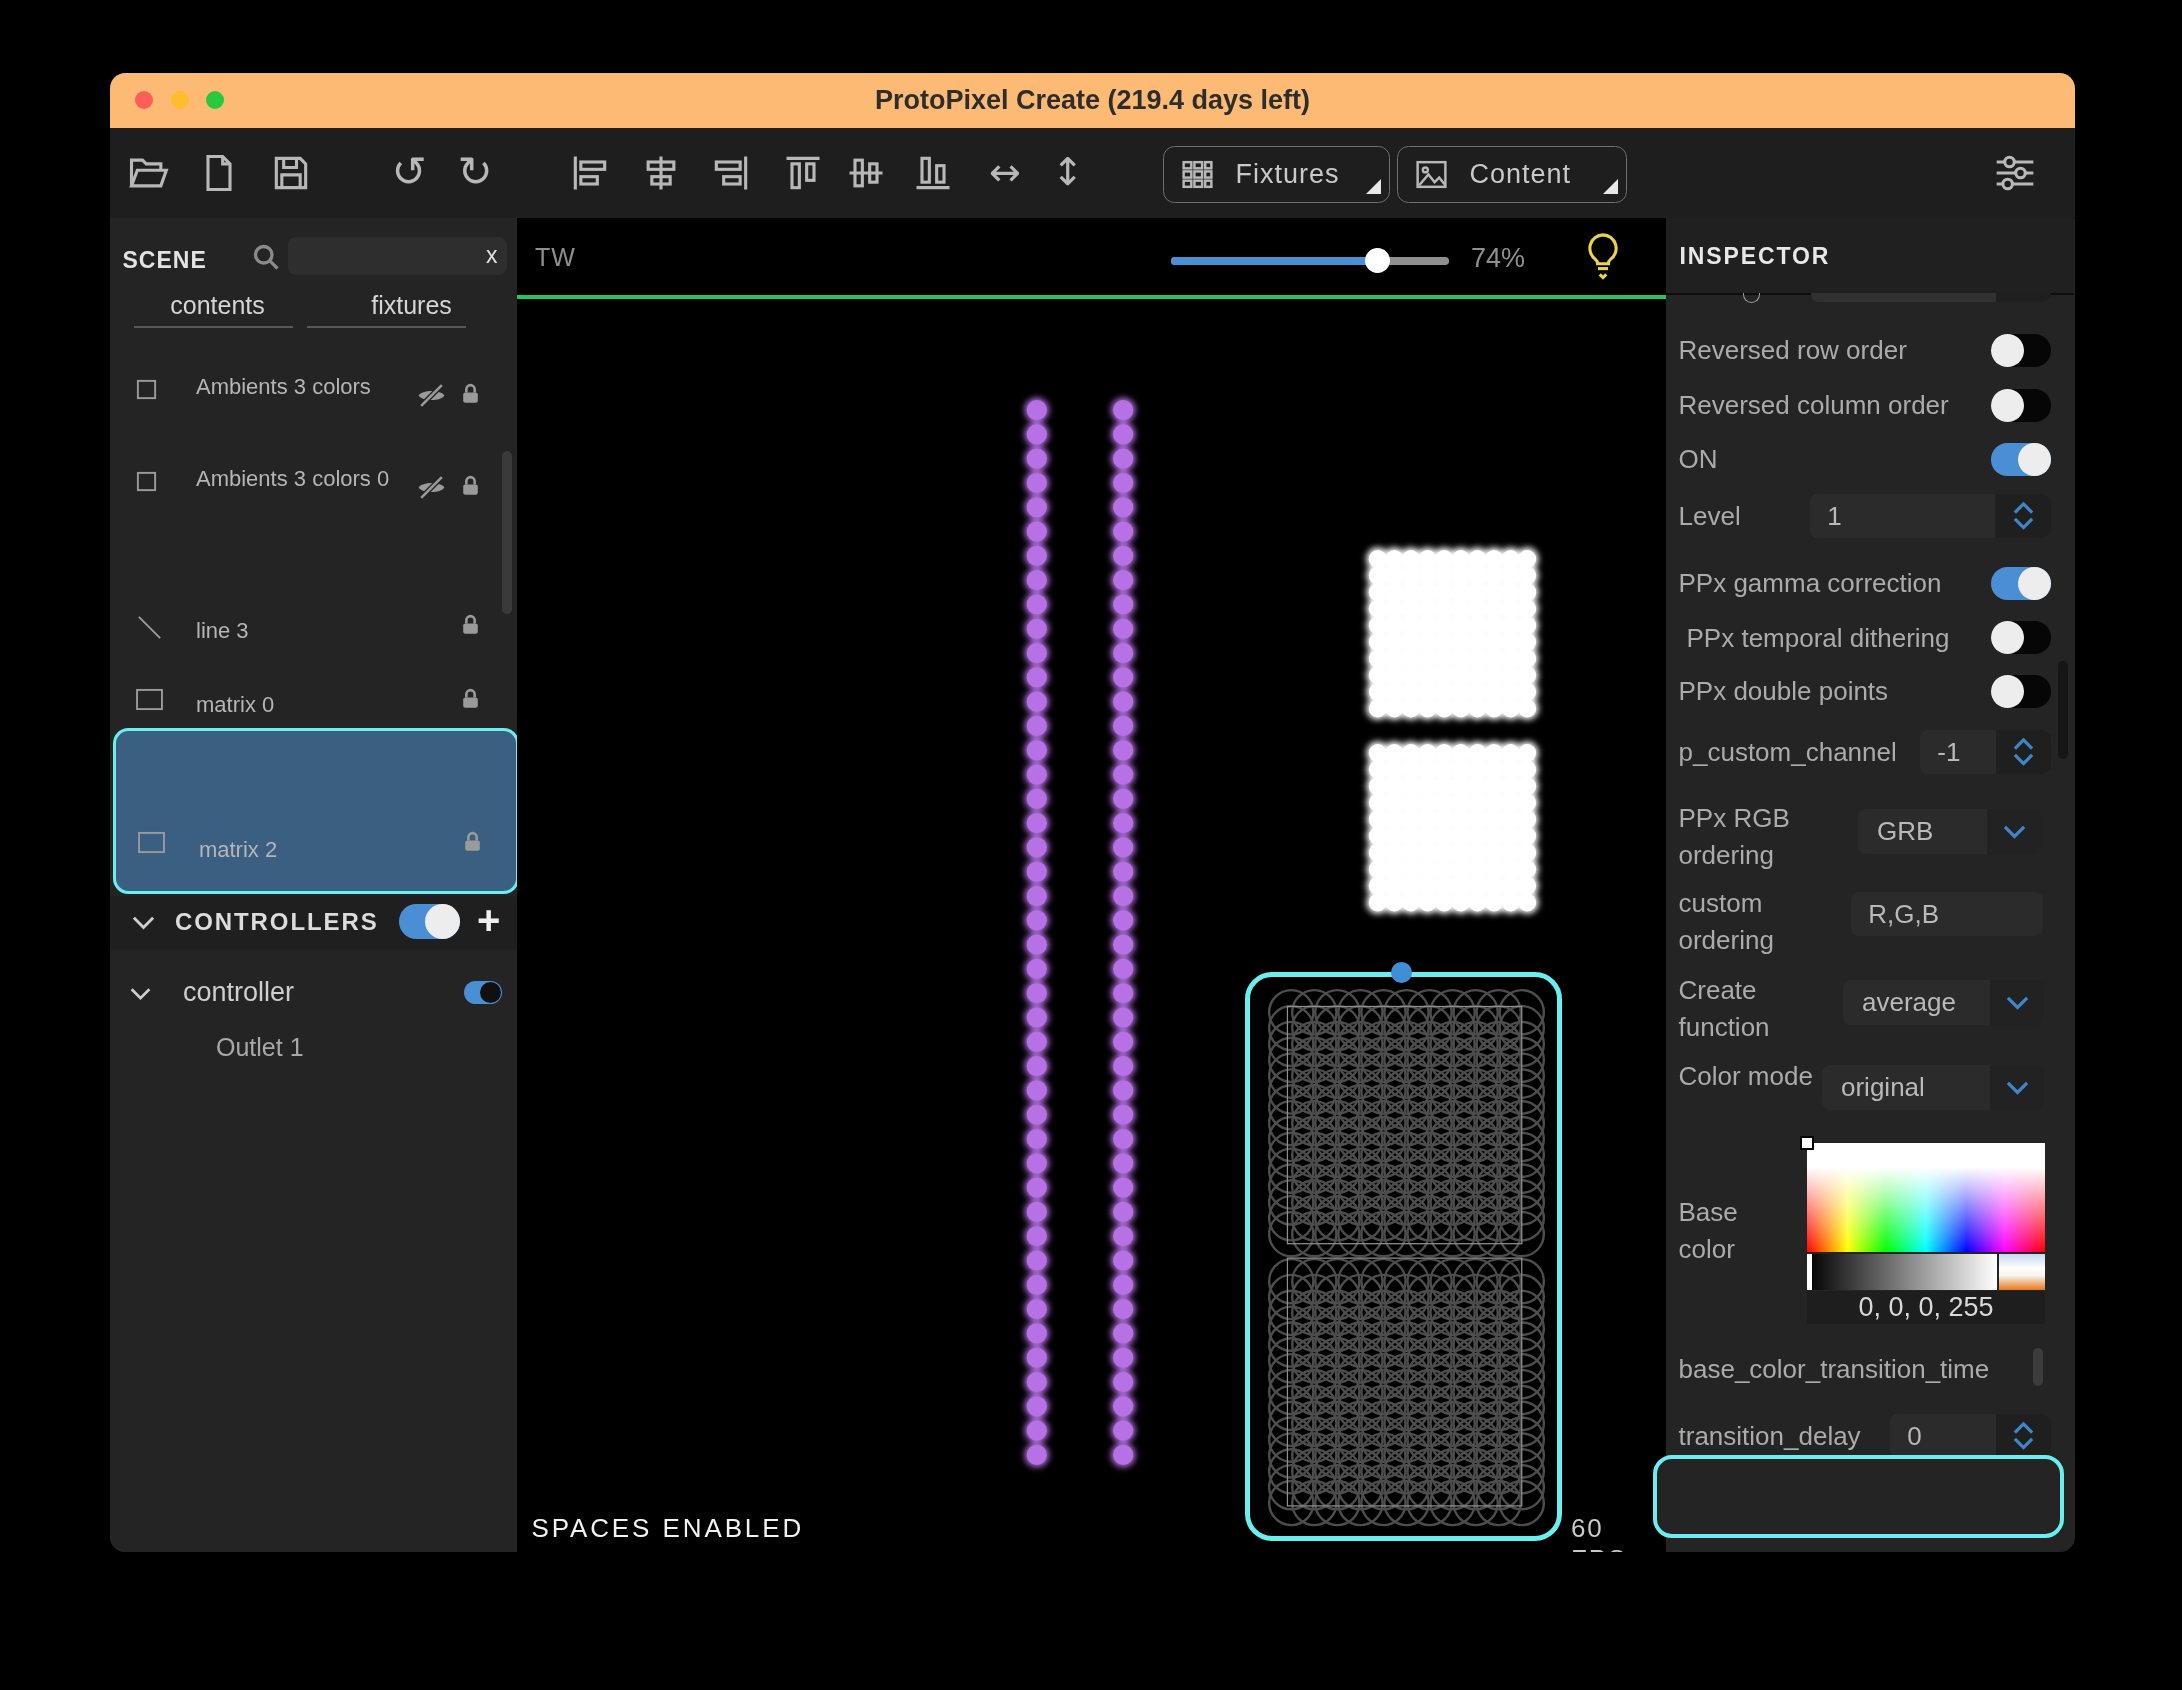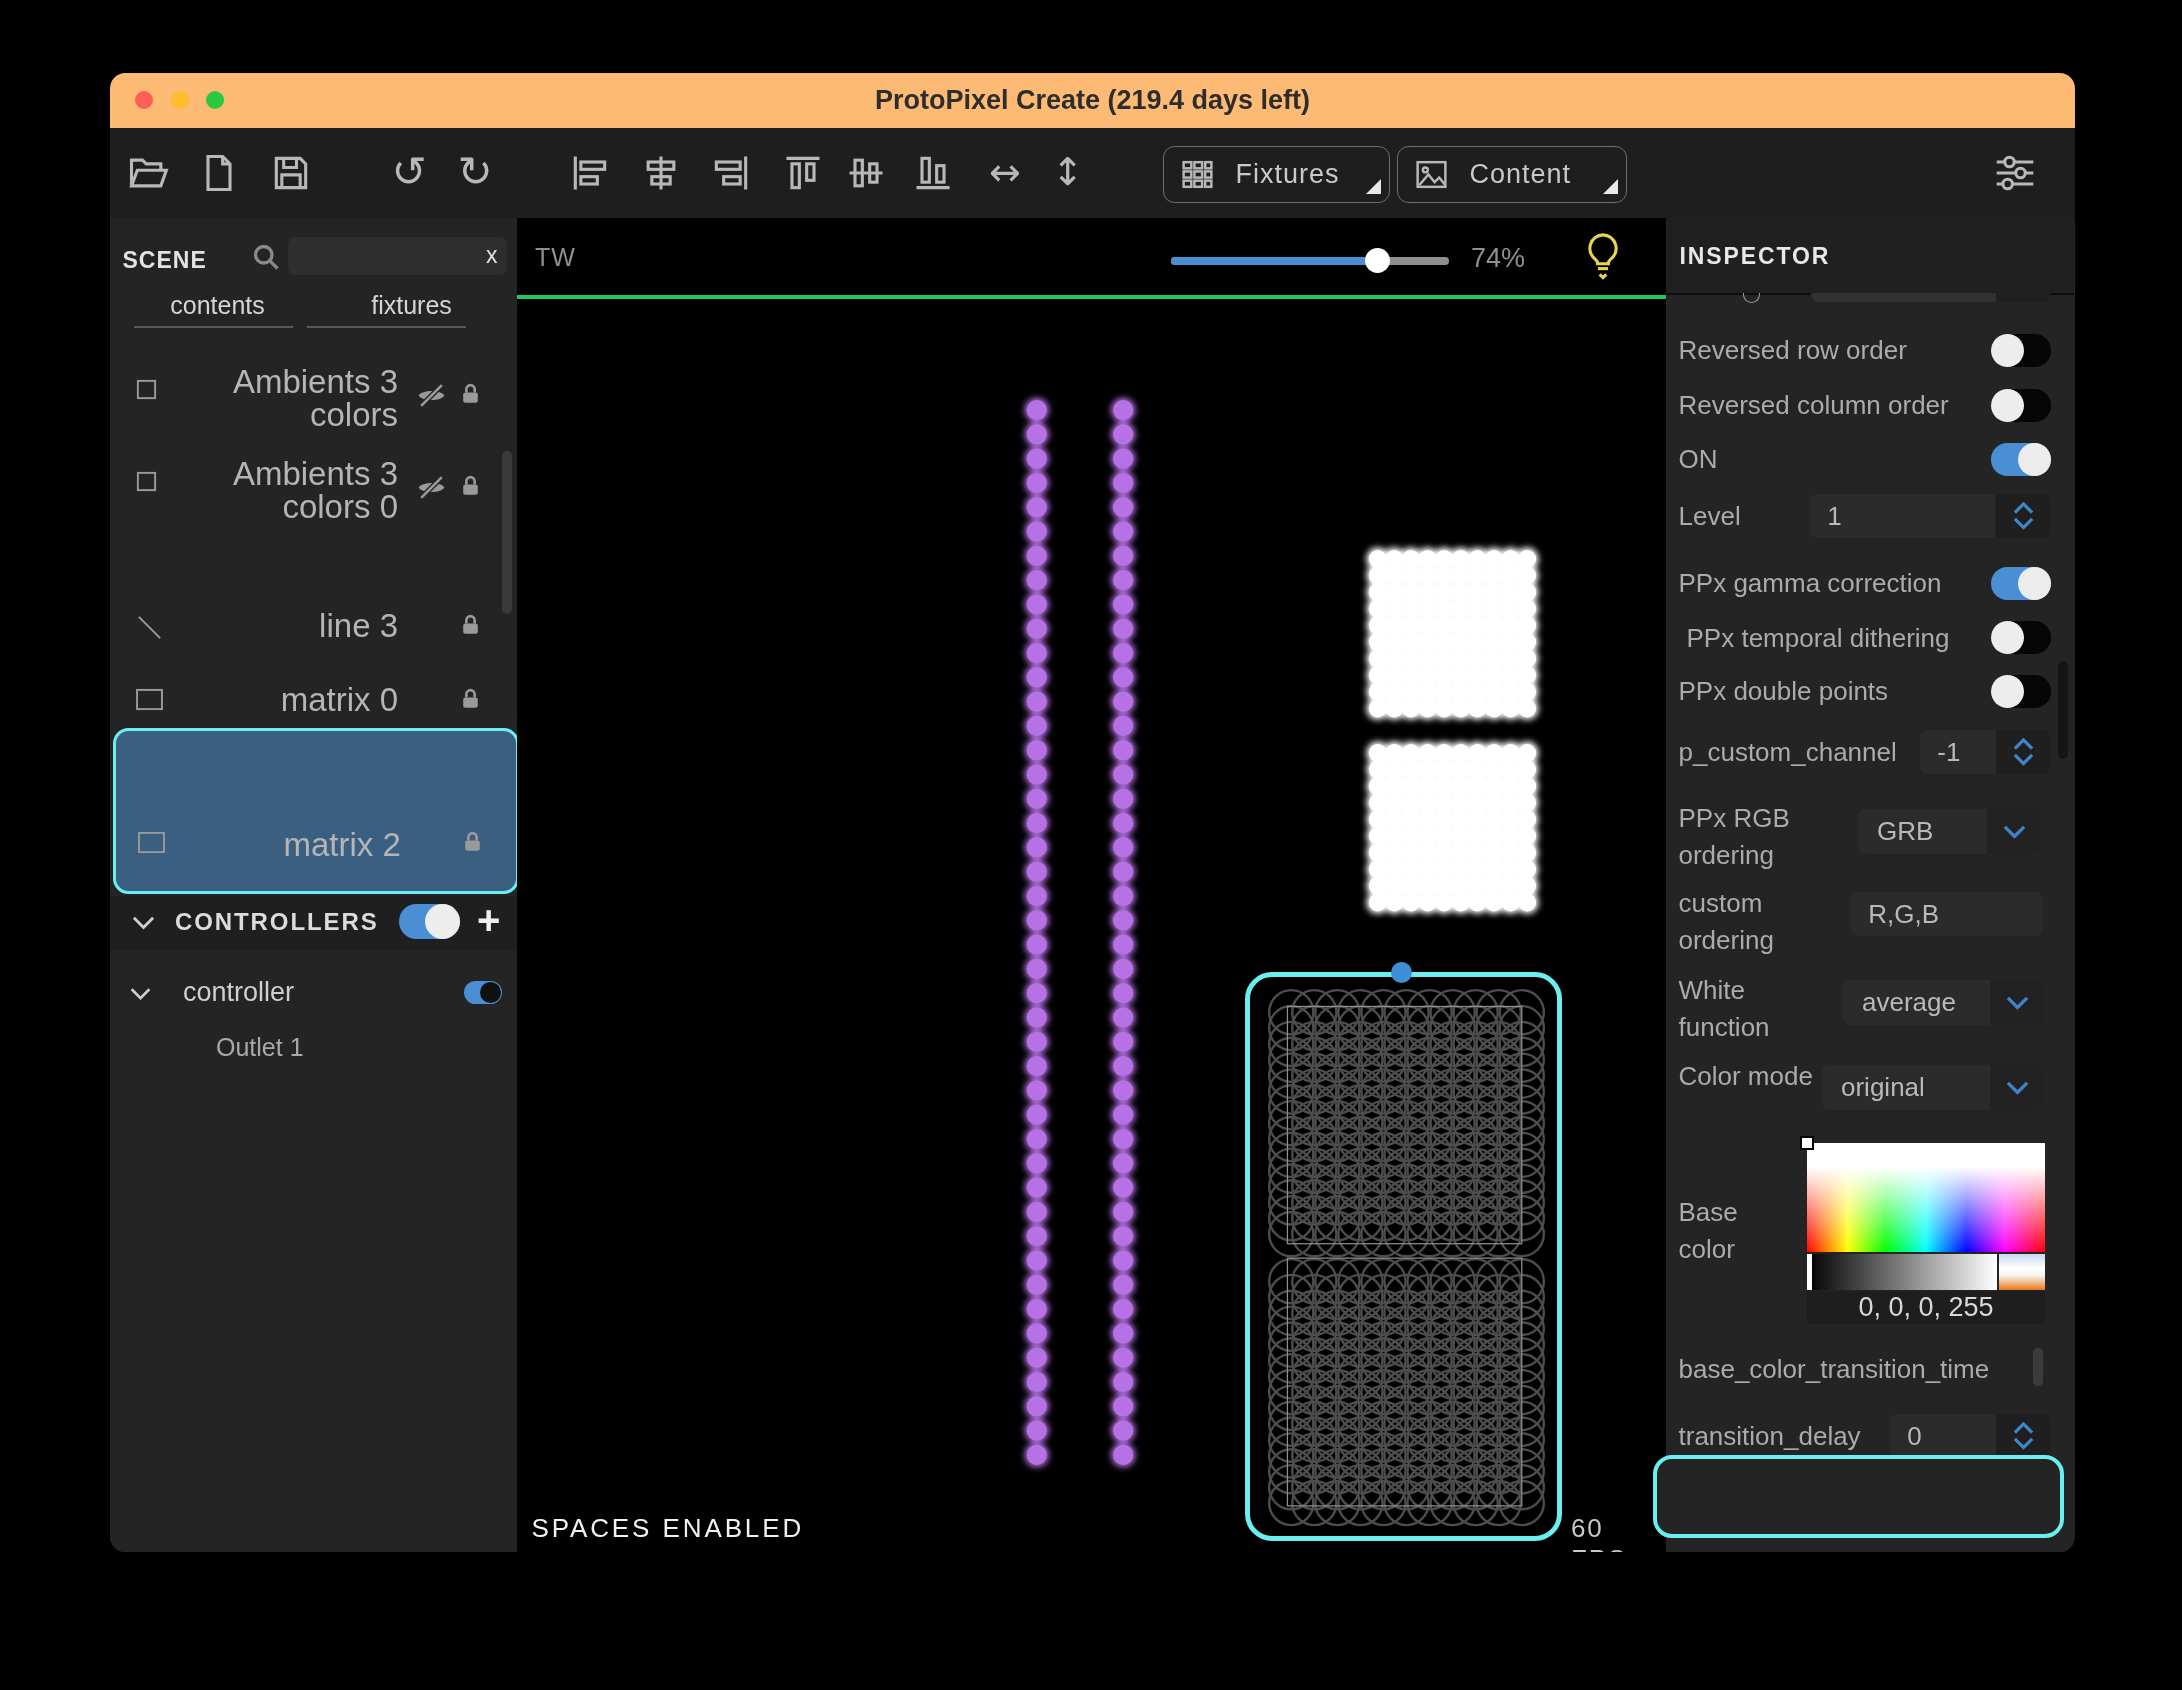--- a/index.html
+++ b/index.html
@@ -31,21 +31,21 @@
     letter-spacing:1px;color:#e3e3e3;}
   #search-icon{position:absolute;left:140px;top:23px;width:33px;height:33px;}
   #search-box{position:absolute;left:178px;top:19px;width:219px;height:38px;background:#2e2e2e;
     border-radius:7.7px;}
   #search-clear{position:absolute;right:9.6px;top:4.8px;color:#e0e0e0;font-size:23px;}
   .tab{position:absolute;top:73px;width:173px;text-align:center;font-size:25px;color:#d5d5d5;}
   .tab-u{position:absolute;top:108px;height:1.9px;background:#585858;}
   .srow{position:absolute;left:0;width:407px;}
   .srow .ic{position:absolute;left:25px;}
   .srow .ic svg{stroke:#9a9a9a;fill:none;stroke-width:2;}
-  .srow .t{position:absolute;left:86px;font-size:33px;line-height:33px;width:202px;text-align:right;}
+  .srow .t{position:absolute;left:86px;font-size:22px;line-height:44px;width:202px;}
   .srow .eye{position:absolute;left:306px;width:31px;height:31px;}
   .srow .lock{position:absolute;left:348px;width:25px;height:29px;}
   #selection-box{position:absolute;left:2.9px;top:510px;width:400px;height:160px;
     background:#3a5f80;border:3.8px solid #6beef0;border-radius:15.4px;}
   #controllers-band{position:absolute;left:0;top:678px;width:407px;height:54px;background:#1f1f1f;}
   #controllers-label{position:absolute;left:65px;top:690px;font-size:24px;font-weight:bold;
     letter-spacing:1.9px;color:#dcdcdc;}
   .chev{width:25px;height:17.3px;stroke:#cfcfcf;fill:none;stroke-width:3;}
   #controllers-toggle{position:absolute;left:289px;top:686px;width:61px;height:35px;
     border-radius:17.3px;background:#4a8fd4;}
@@ -1349,21 +1349,21 @@
             <polyline points="3,3 13,13 23,3"></polyline>
           </svg>
         </span>
     </div>
 
     <div class="ilabel" style="top:667px;width:163px;">custom ordering</div>
     <div class="ibox" style="left:185px;top:674px;width:192px;height:44px;">
         <span>R,G,B</span>
       </div>
 
-    <div class="ilabel" style="top:754px;width:163px;">White function</div>
+    <div class="ilabel" style="top:754px;width:163px;">Create function</div>
     <div class="dropdown" style="left:177px;top:762px;width:201px;height:45px;">
       <span class="val">average</span>
       <span class="dbtn">
           <svg viewBox="0 0 26 16">
             <polyline points="3,3 13,13 23,3"></polyline>
           </svg>
         </span>
     </div>
 
     <div class="ilabel" style="top:840px;width:144px;">Color mode</div>

